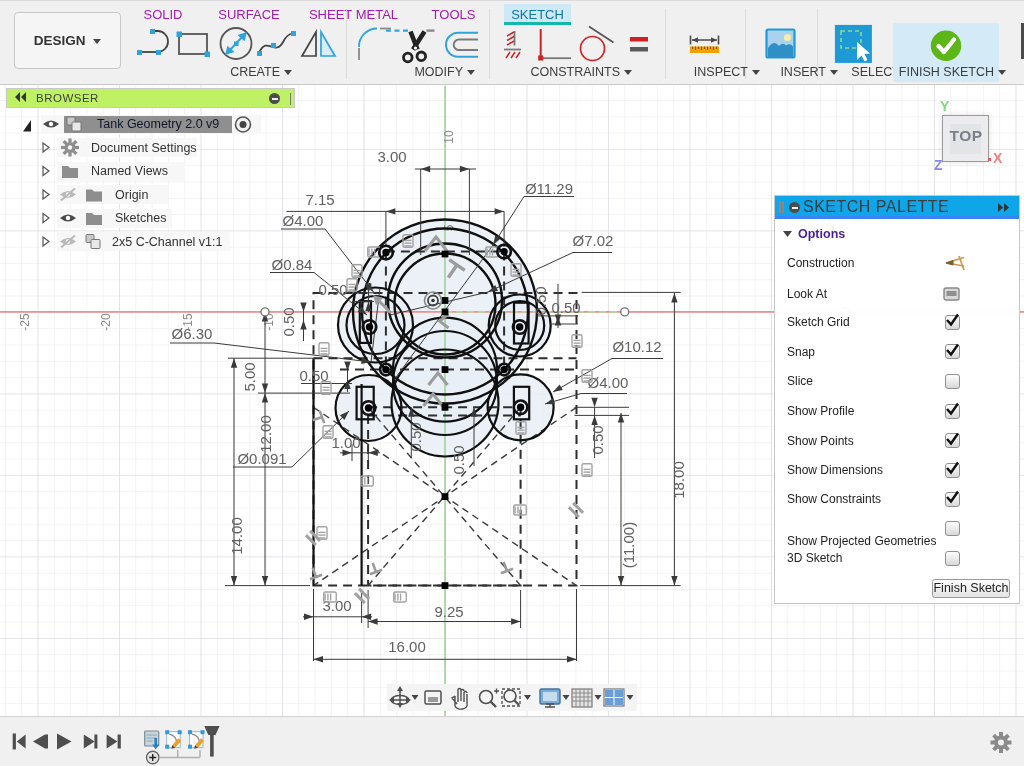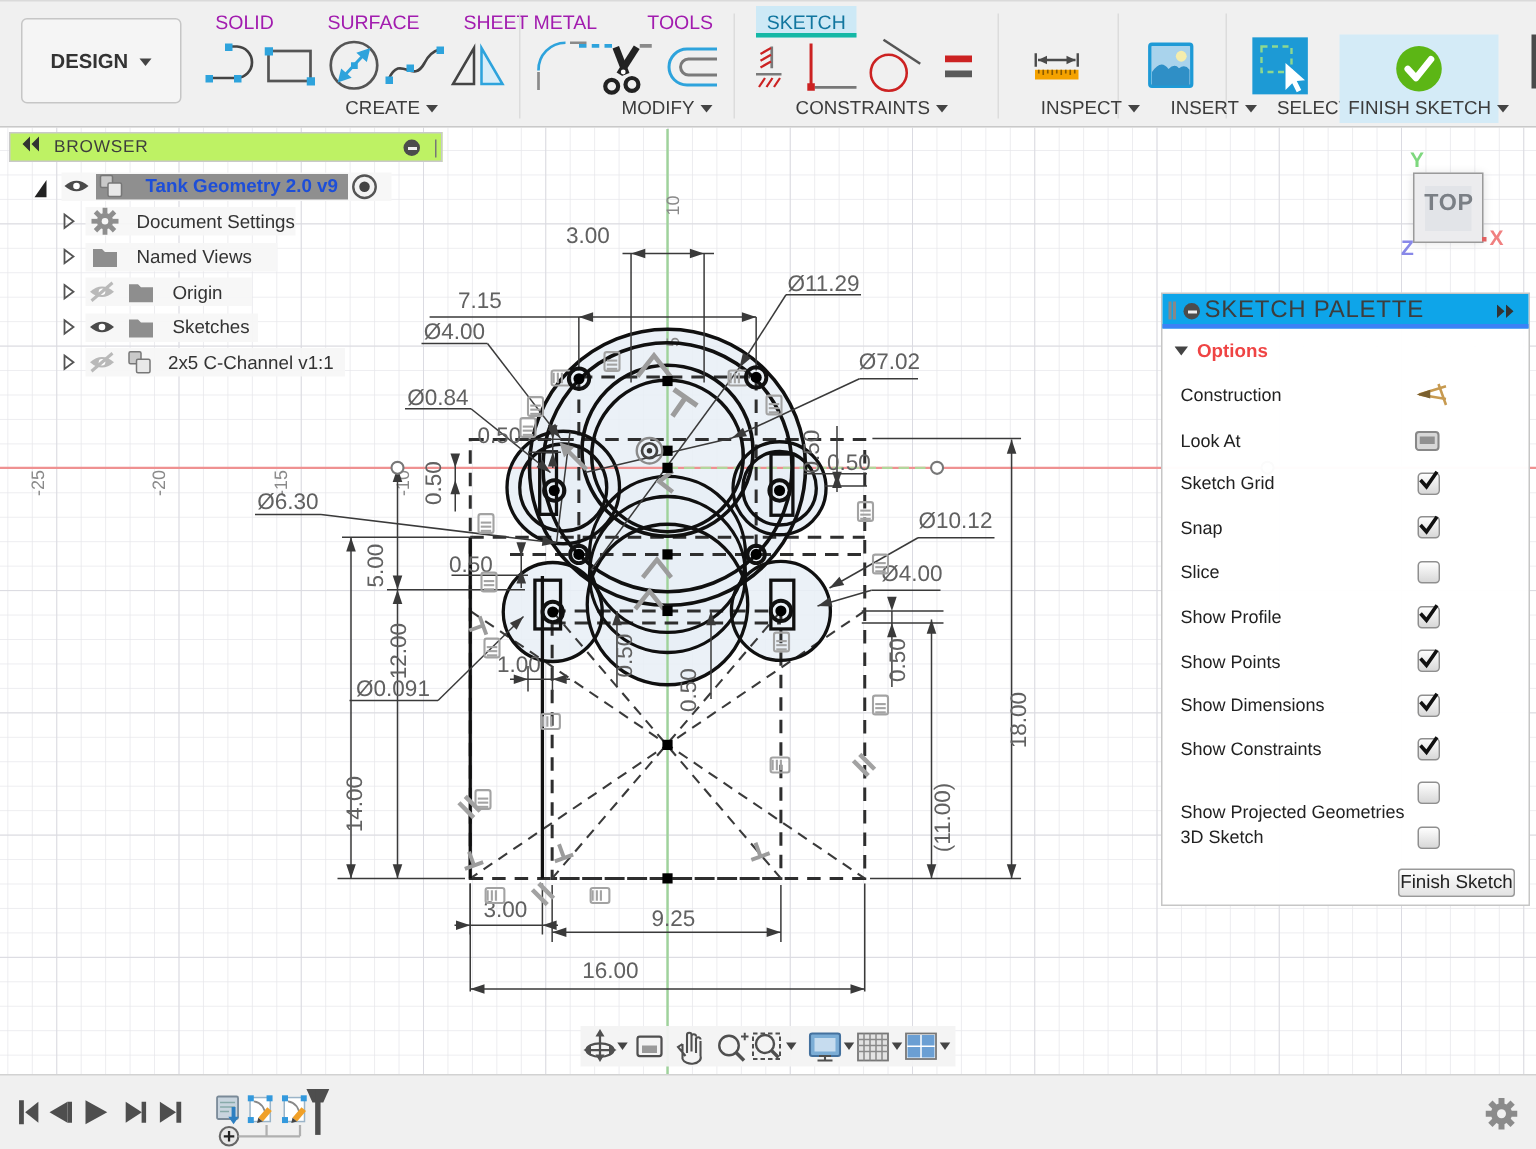--- a/index.html
+++ b/index.html
@@ -397,21 +397,21 @@
 <div style="position:absolute;left:948px;top:127px;width:36px;height:22px;font-size:15.5px;font-weight:bold;color:#7a7f85;text-align:center;letter-spacing:0.5px;">TOP</div>
 <div style="position:absolute;left:940px;top:98px;font-size:14px;font-weight:bold;color:#7ed87e;">Y</div>
 <div style="position:absolute;left:993px;top:150px;font-size:14px;font-weight:bold;color:#f08080;">X</div>
 <div style="position:absolute;left:934px;top:157px;font-size:14px;font-weight:bold;color:#8888e8;">Z</div>
 <div style="position:absolute;left:988px;top:158px;width:3px;height:3px;background:#e06060;"></div>
 <div id="browserhead" class="phead"><svg width="16" height="12" style="vertical-align:-1px;margin-left:6px;">
         <path d="M7,1 L2,6 L7,11 Z M13,1 L8,6 L13,11 Z" fill="#333"></path>
       </svg><span style="margin-left:7px;letter-spacing:0.5px;">BROWSER</span><span style="position:absolute;right:14px;top:4px;width:11px;height:11px;background:#4c4c4c;border-radius:50%;"></span><span style="position:absolute;right:16.5px;top:8.5px;width:6px;height:2px;background:#f0f0f0;"></span><span style="position:absolute;right:3px;top:4px;width:1.5px;height:12px;background:#777;"></span></div>
 <div class="rowbg" style="left:41px;top:114.5px;width:220px;height:19.5px;"></div>
 <div class="rowbg" style="left:64px;top:116px;width:168px;height:17px;background:#8f8f8f;"></div>
-<div class="brow" style="left:97px;top:117px;color:#1d4ed8;font-weight:bold;">Tank Geometry 2.0 v9</div>
+<div class="brow" style="left:97px;top:117px;color:#0f172a;font-weight:normal;">Tank Geometry 2.0 v9</div>
 <div class="rowbg" style="left:57px;top:138px;width:140px;height:19px;"></div>
 <div class="brow" style="left:91px;top:140.5px;">Document Settings</div>
 <div class="rowbg" style="left:57px;top:161.5px;width:128px;height:19px;"></div>
 <div class="brow" style="left:91px;top:164.0px;">Named Views</div>
 <div class="rowbg" style="left:57px;top:185px;width:111px;height:19px;"></div>
 <div class="brow" style="left:115px;top:187.5px;">Origin</div>
 <div class="rowbg" style="left:57px;top:208.5px;width:115px;height:19px;"></div>
 <div class="brow" style="left:115px;top:211.0px;">Sketches</div>
 <div class="rowbg" style="left:57px;top:232px;width:173px;height:19px;"></div>
 <div class="brow" style="left:112px;top:234.5px;">2x5 C-Channel v1:1</div>
@@ -451,21 +451,21 @@
 <path d="M60,133.5 Q68,126.5 76,133.5 Q68,140.5 60,133.5 Z" fill="#b9b9b9"></path>
       <circle cx="68" cy="133.5" r="2.2" fill="#fff"></circle>
       <path d="M61,139.5 L75,127.5" stroke="#b9b9b9" stroke-width="2"></path>
 <rect x="86" y="126.5" width="8" height="8" rx="1" fill="#c9c9c9" stroke="#777" stroke-width="1"></rect>
       <rect x="91" y="131.5" width="9" height="9" rx="1" fill="#e8e8e8" stroke="#777" stroke-width="1"></rect>
 </svg>
 <div id="palette">
 <div id="palhead"><span style="position:absolute;left:4px;top:5px;width:1.5px;height:12px;background:#888;"></span><span style="position:absolute;left:7px;top:5px;width:1.5px;height:12px;background:#888;"></span><span style="position:absolute;left:14px;top:6px;width:11px;height:11px;background:#4c4c4c;border-radius:50%;"></span><span style="position:absolute;left:16.5px;top:10.5px;width:6px;height:2px;background:#f0f0f0;"></span><span style="margin-left:28px;letter-spacing:0.5px;">SKETCH PALETTE</span><svg width="14" height="10" style="position:absolute;right:8px;top:7px;">
           <path d="M1,0 L6,4.5 L1,9 Z M7,0 L12,4.5 L7,9 Z" fill="#333"></path>
         </svg></div>
-<div style="position:absolute;left:8px;top:31px;font-size:12.5px;font-weight:bold;color:#ef4444;"><svg width="10" height="8" style="margin-right:5px;">
+<div style="position:absolute;left:8px;top:31px;font-size:12.5px;font-weight:bold;color:#4c1d95;"><svg width="10" height="8" style="margin-right:5px;">
           <path d="M0,1 L9,1 L4.5,7 Z" fill="#444"></path>
         </svg>Options</div>
 <div class="prow" style="top:59px;">Construction</div>
 <div class="prow" style="top:89.60000000000002px;">Look At</div>
 <div class="prow" style="top:118.39999999999998px;">Sketch Grid</div>
 <div class="cbox" style="top:118.89999999999998px;"></div>
 <svg width="20" height="20" style="position:absolute;left:168px;top:115.39999999999998px;">
         <path d="M4,9 L8,13.5 L15,3.5" fill="none" stroke="#111" stroke-width="2.4"></path>
       </svg>
 <div class="prow" style="top:147.8px;">Snap</div>

